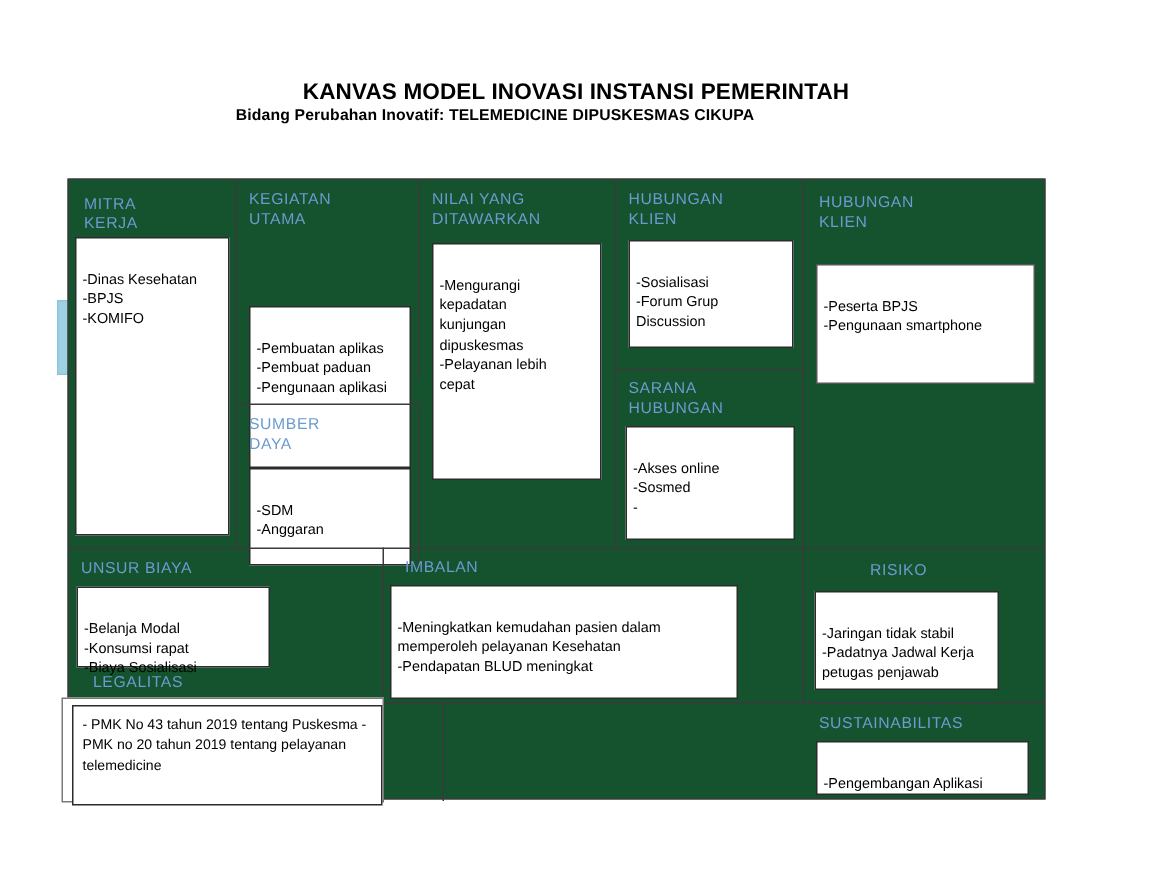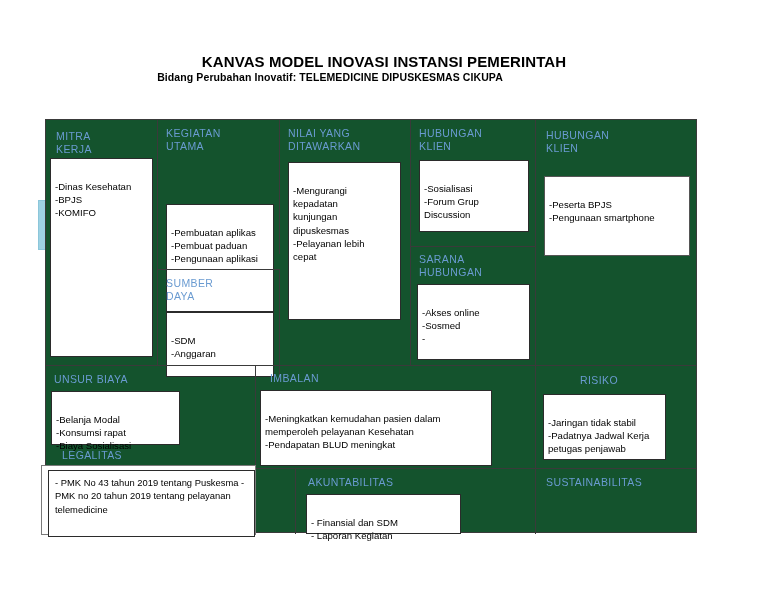--- a/index.html
+++ b/index.html
@@ -219,30 +219,26 @@
         <div>-Jaringan tidak  stabil
 -Padatnya Jadwal Kerja
    petugas penjawab</div>
       </div>
     </div>
 
     <div class="rowline" style="top:348px;"></div>
 
     <div class="cell" style="left:0; top:348px; width:250px; height:66px;"></div>
 
-    <div class="cell" style="left:250px; top:348px; width:240px; height:66px;">
-      <div class="hd" style="left:12px; top:8px;">AKUNTABILITAS</div>
-      <div class="box" style="left:10px; top:26px; width:155px; height:40px;">
-        <div>-  Finansial dan SDM
--  Laporan Kegiatan</div>
-      </div>
-    </div>
 
     <div class="cell norule" style="left:490px; top:348px; width:162px; height:66px;">
       <div class="hd" style="left:10px; top:8px;">SUSTAINABILITAS</div>
+      <div class="box" style="left:8px; top:26px; width:142px; height:36px;">
+        <div>-Pengembangan Aplikasi</div>
+      </div>
     </div>
 
   </div>
 
   <div id="legalitas-shadow"></div>
   <div id="legalitas-box">
     <div>- PMK No 43 tahun 2019 tentang
      Puskesma
 - PMK no 20 tahun 2019 tentang
      pelayanan telemedicine</div>

